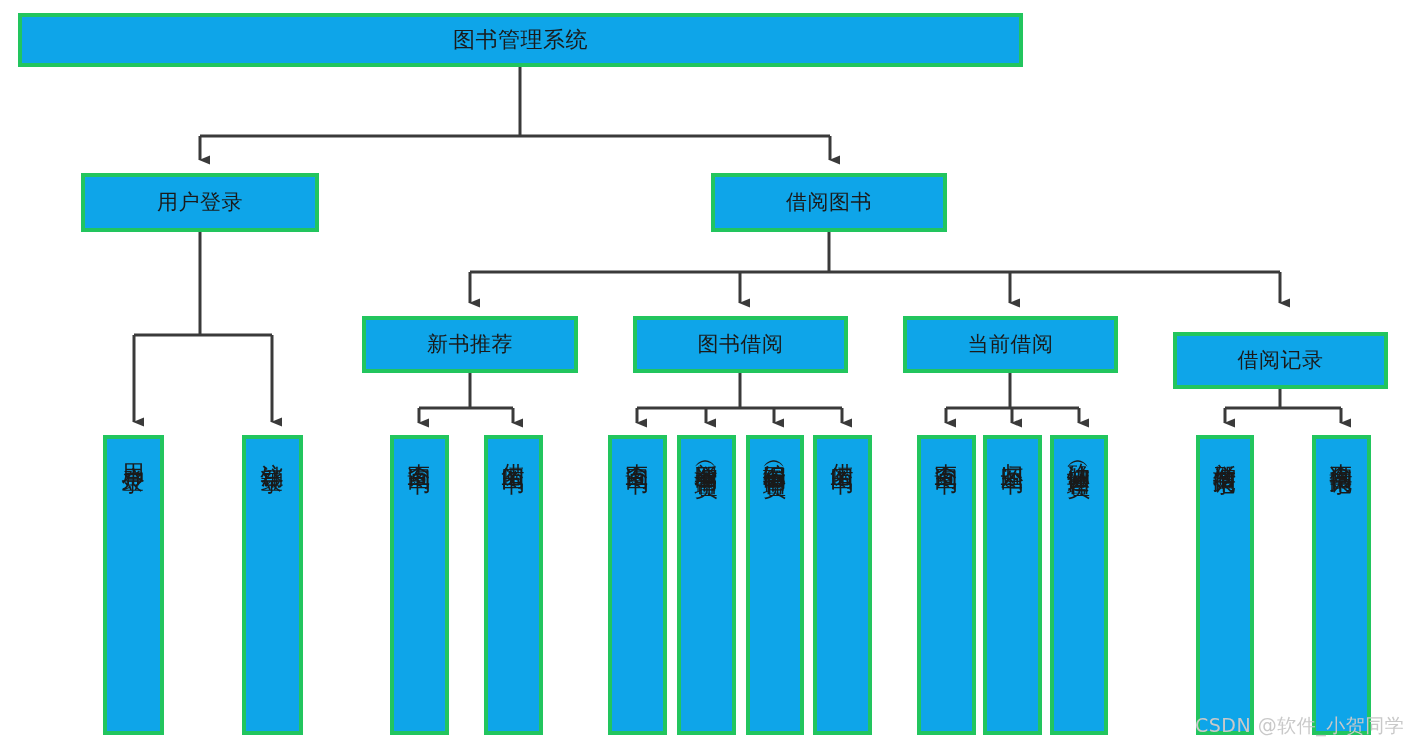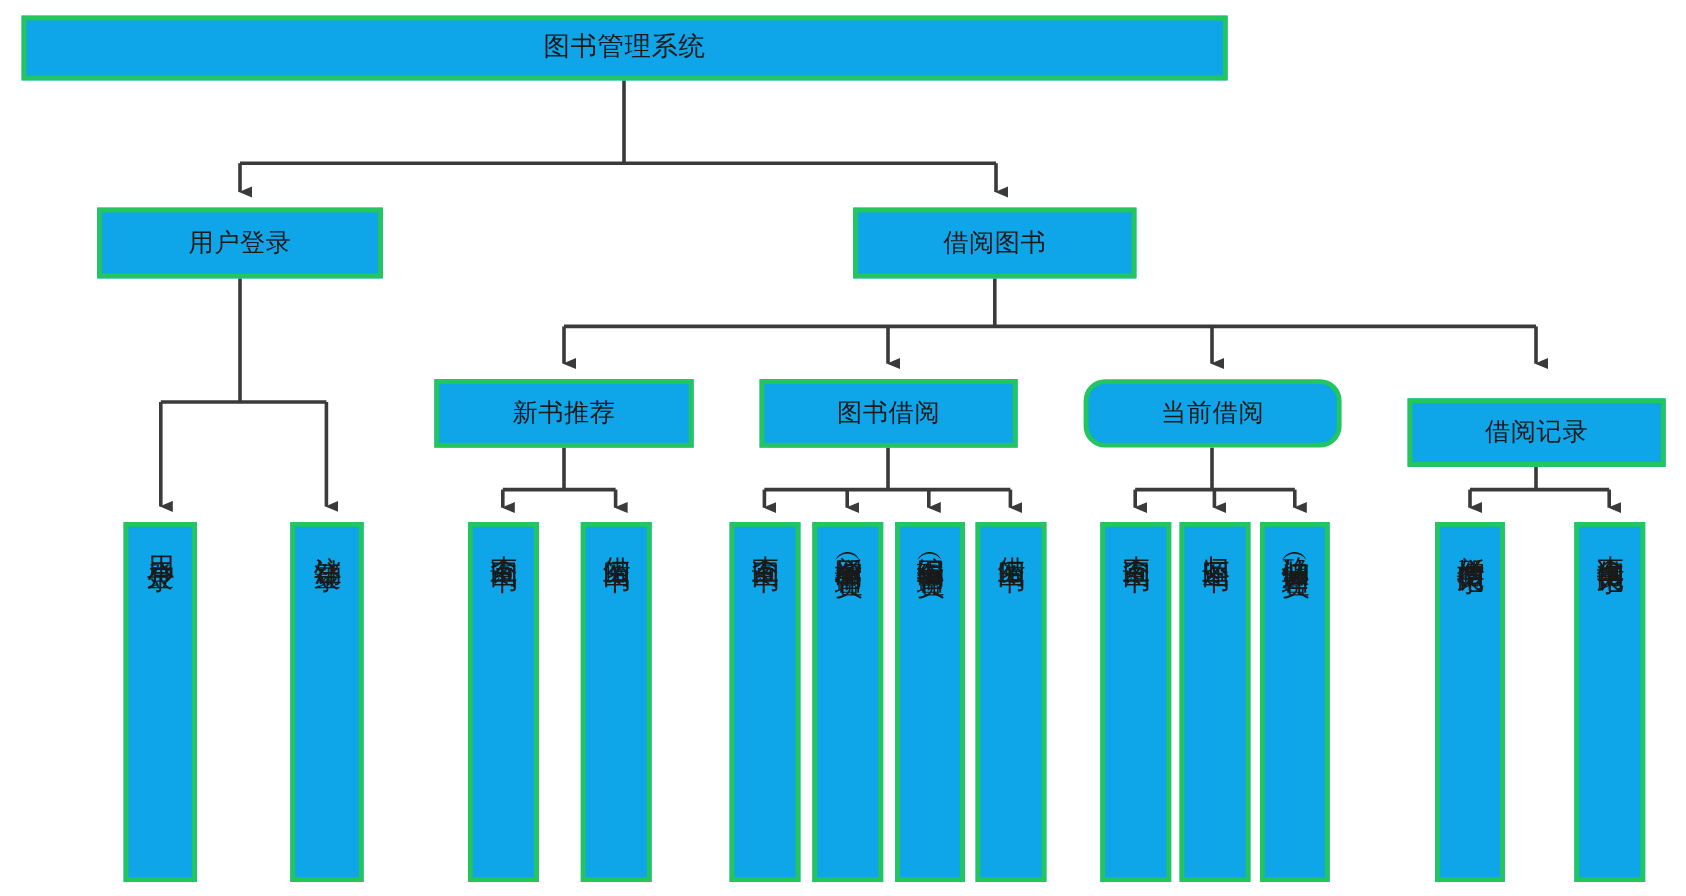--- a/index.html
+++ b/index.html
@@ -142,21 +142,21 @@
   <div class="node horiz" style="left:711px; top:173px; width:236px; height:59px;">
     <span class="lbl">借阅图书</span>
   </div>
 
   <div class="node horiz" style="left:633px; top:316px; width:215px; height:57px;">
     <span class="lbl">图书借阅</span>
   </div>
   <div class="node horiz" style="left:362px; top:316px; width:216px; height:57px;">
     <span class="lbl">新书推荐</span>
   </div>
-  <div class="node horiz" style="left:903px; top:316px; width:215px; height:57px;border-radius:18px;">
+  <div class="node horiz" style="left:903px; top:316px; width:215px; height:57px;">
     <span class="lbl">当前借阅</span>
   </div>
   <div class="node horiz" style="left:1173px; top:316px; width:215px; height:57px;margin-top:16px;">
     <span class="lbl">借阅记录</span>
   </div>
 
   <div class="node vert" style="left:103px; top:435px; width:61px; height:300px;">
     <span class="lbl">用户登录</span>
   </div>
   <div class="node vert" style="left:242px; top:435px; width:61px; height:300px;">
@@ -193,14 +193,15 @@
     <span class="lbl">确认归还（管理员）</span>
   </div>
 
   <div class="node vert tall" style="left:1196px; top:435px; width:58px; height:300px;">
     <span class="lbl">新增借阅记录</span>
   </div>
   <div class="node vert tall" style="left:1312px; top:435px; width:59px; height:300px;">
     <span class="lbl">查询借阅记录</span>
   </div>
 
+  <div class="watermark" style="left:1195px; top:713px;">CSDN @软件_小贺同学</div>
 
 </div>
 
 </body></html>

